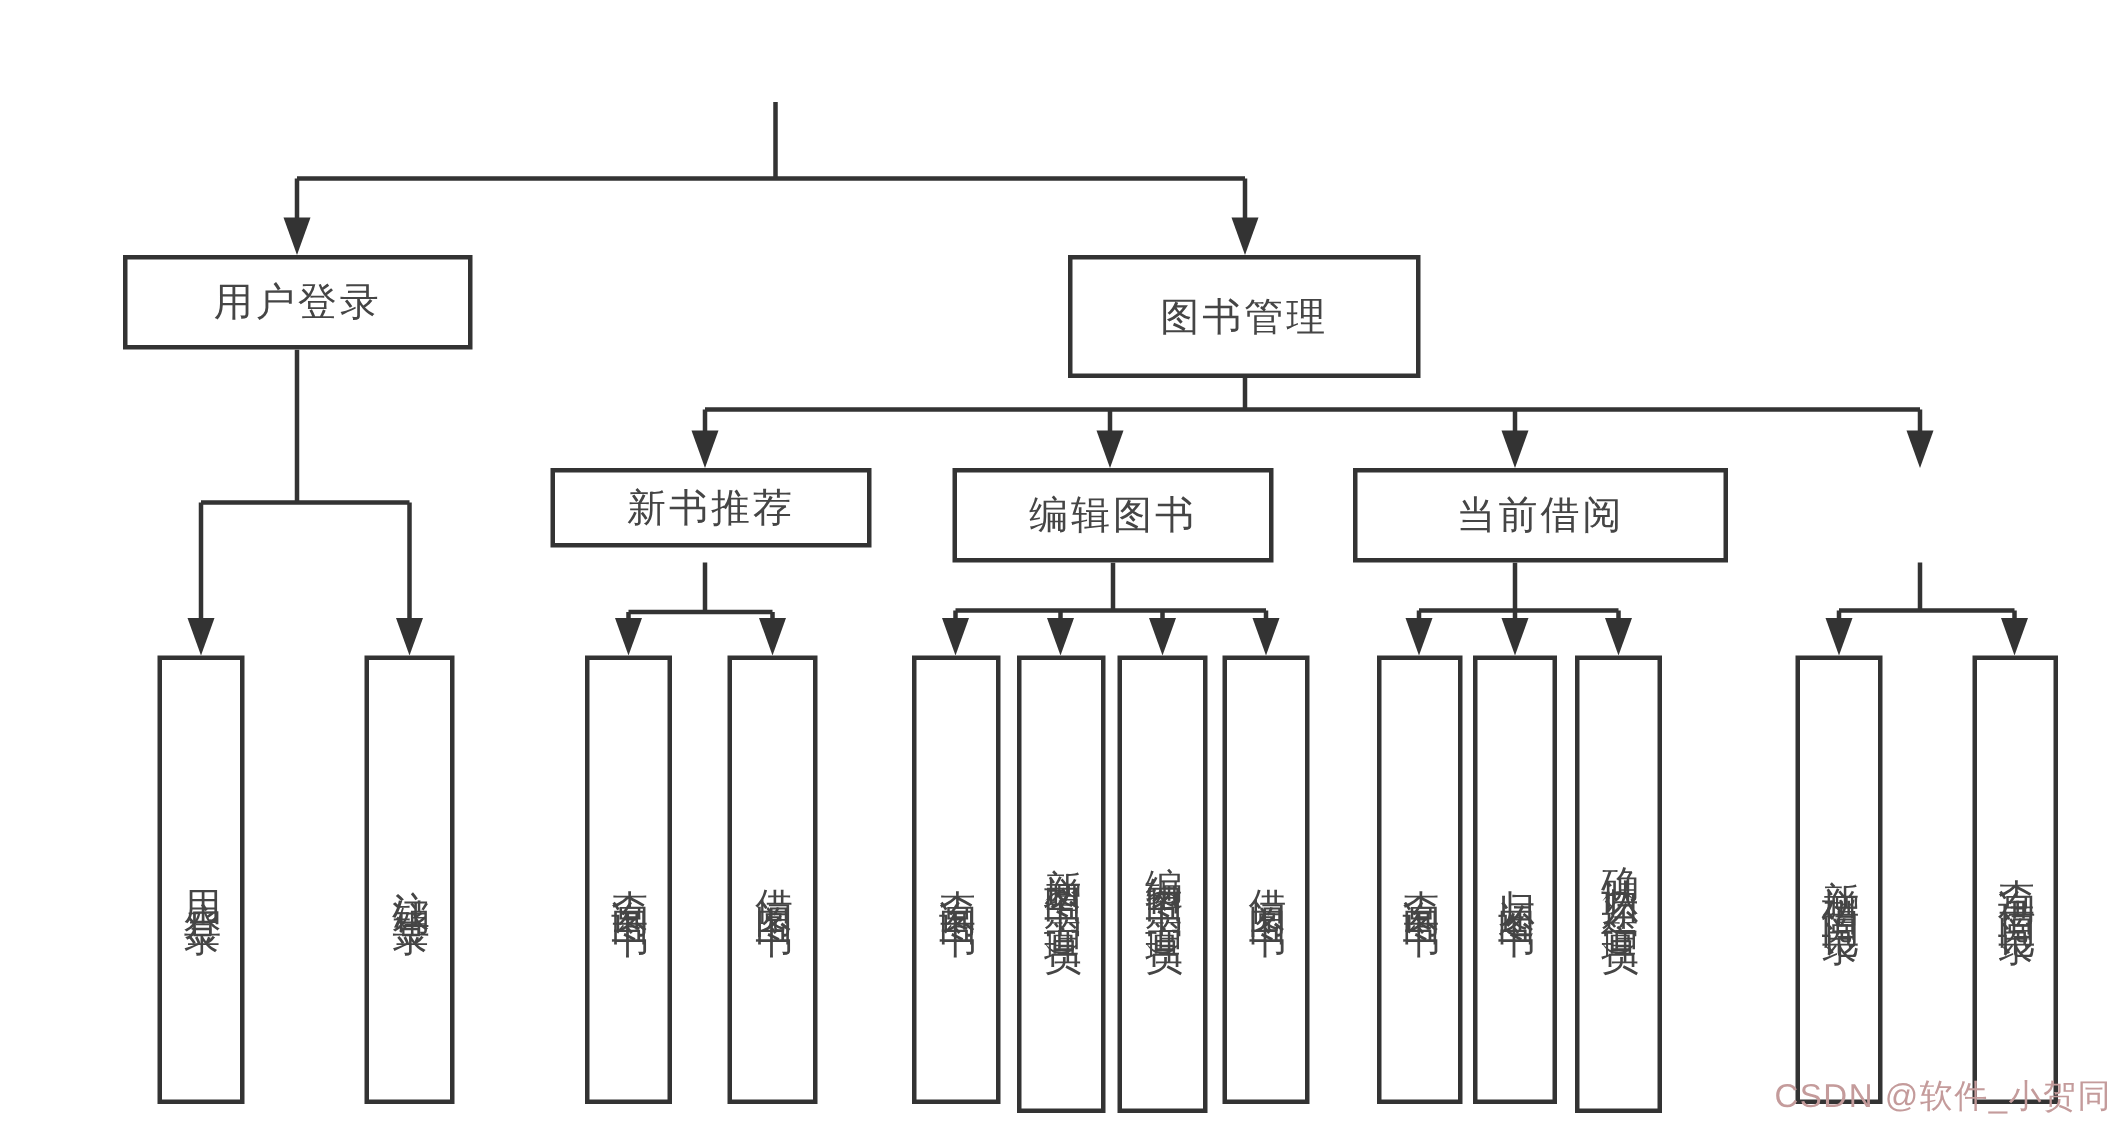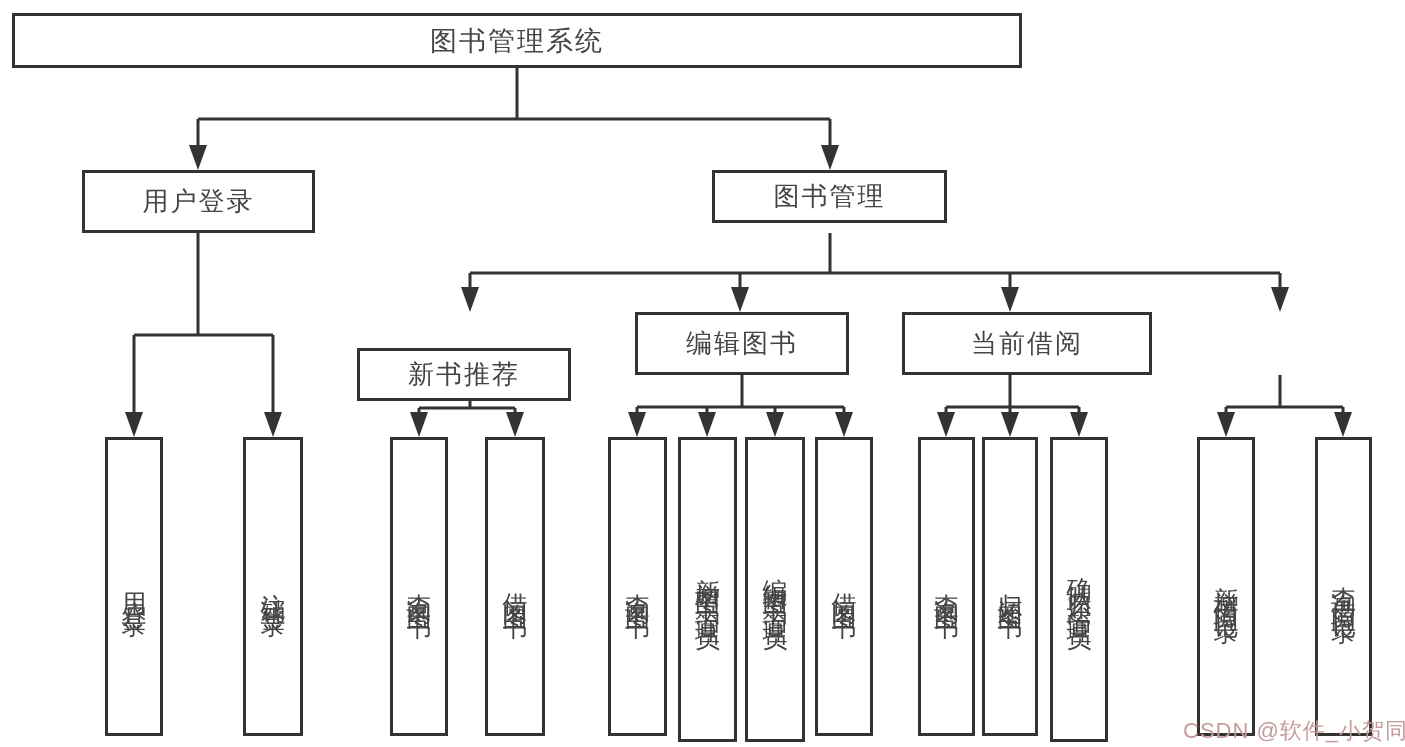--- a/index.html
+++ b/index.html
@@ -64,26 +64,25 @@
       <polygon points="766,412 784,412 775,437"></polygon>
       <polygon points="835,412 853,412 844,437"></polygon>
       <polygon points="937,412 955,412 946,437"></polygon>
       <polygon points="1001,412 1019,412 1010,437"></polygon>
       <polygon points="1070,412 1088,412 1079,437"></polygon>
       <polygon points="1217,412 1235,412 1226,437"></polygon>
       <polygon points="1334,412 1352,412 1343,437"></polygon>
     </g>
   </svg>
 
-  <div class="hbox root" style="left:12px;top:13px;width:1010px;height:55px;">图书管理系统</div>
 
   <div class="hbox" style="left:82px;top:170px;width:233px;height:63px;">用户登录</div>
-  <div class="hbox" style="left:712px;top:170px;width:235px;height:53px;">图书管理</div>
+  <div class="hbox" style="left:712px;top:170px;width:235px;height:82px;">图书管理</div>
 
-  <div class="hbox" style="left:357px;top:312px;width:214px;height:53px;margin-top:36px;">新书推荐</div>
+  <div class="hbox" style="left:367px;top:312px;width:214px;height:53px;">新书推荐</div>
   <div class="hbox" style="left:635px;top:312px;width:214px;height:63px;">编辑图书</div>
   <div class="hbox" style="left:902px;top:312px;width:250px;height:63px;">当前借阅</div>
 
   <div class="vbox" style="left:105px;width:58px;">用户登录</div>
   <div class="vbox" style="left:243px;width:60px;">注销登录</div>
 
   <div class="vbox" style="left:390px;width:58px;">查询图书</div>
   <div class="vbox" style="left:485px;width:60px;">借阅图书</div>
 
   <div class="vbox" style="left:608px;width:59px;">查询图书</div>

